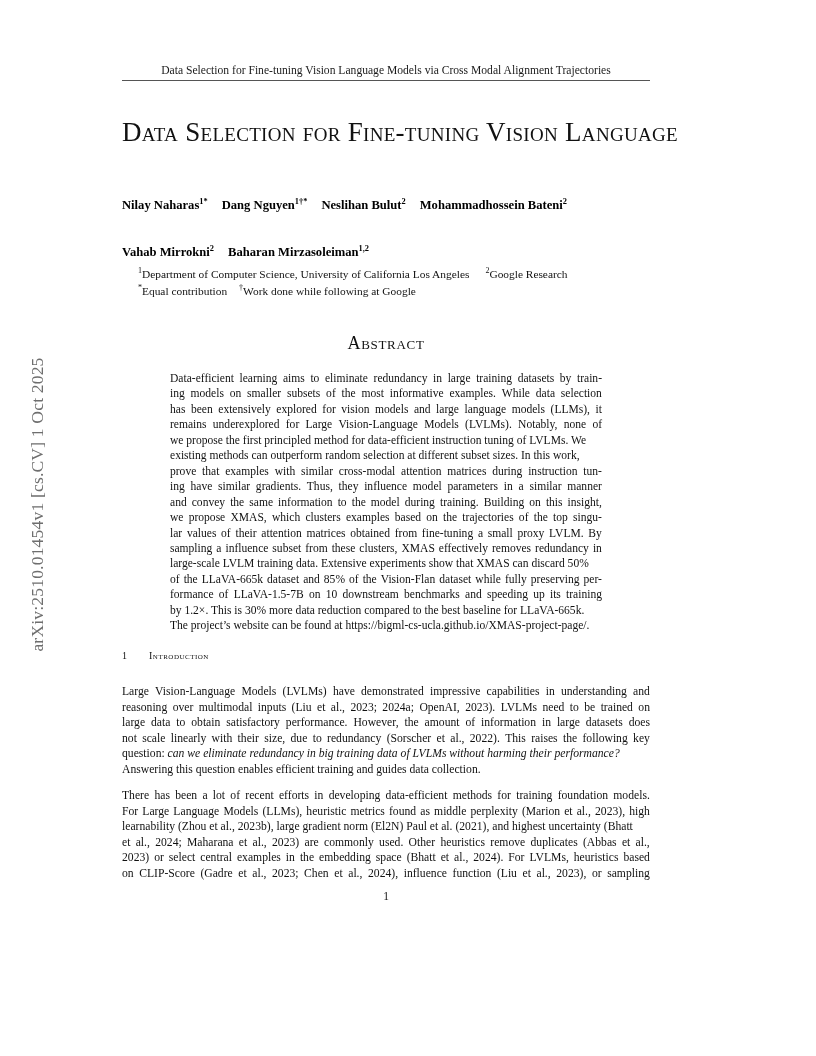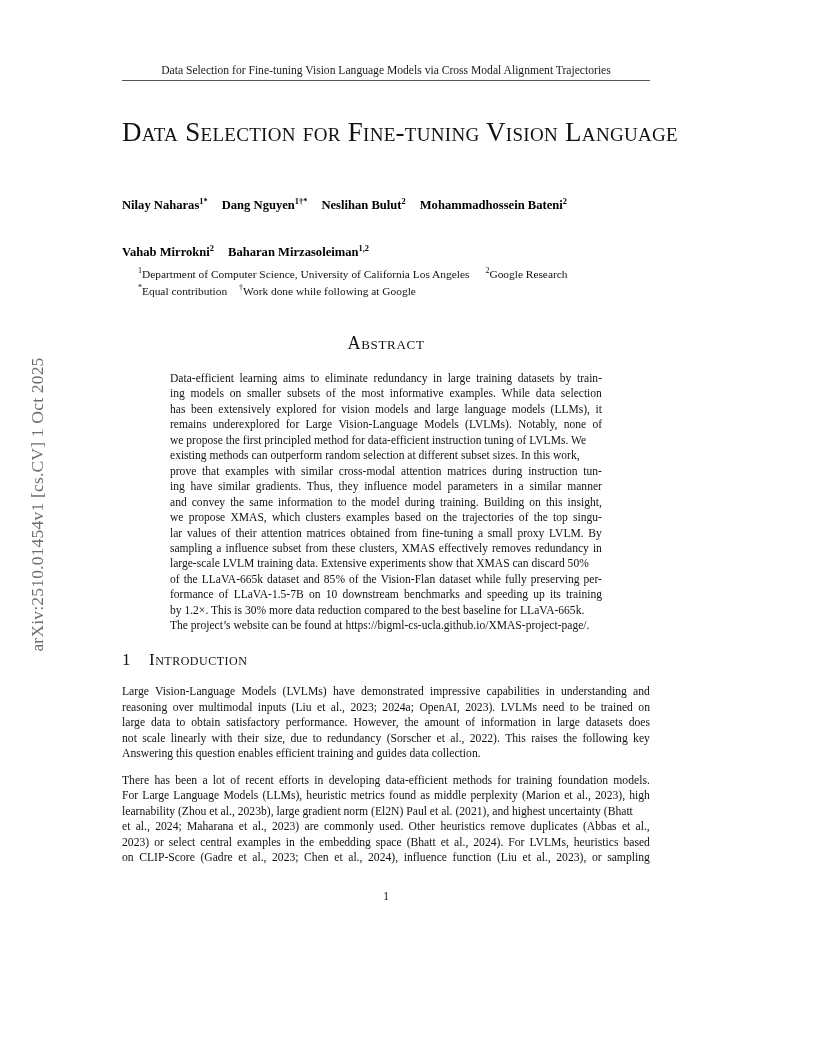--- a/index.html
+++ b/index.html
@@ -141,21 +141,21 @@
     justify-content: space-between;
   }
   #abstract-body .ab-line.just > span { white-space: pre; }
 
   
   #sec1 {
     position: absolute;
     top: 650px;
     left: 0;
     width: 528px;
-    font-size: 17px;
+    font-size: 10px;
     color: #111;
   }
   #sec1 .secnum { display: inline-block; width: 27px; font-variant: normal; }
   #sec1 .sectitle { font-variant: small-caps; letter-spacing: 0.5px; }
 
   
   #body-block {
     position: absolute;
     top: 684px;
     left: 0;
@@ -465,20 +465,21 @@
         <span>(Sorscher</span>
         <span>et</span>
         <span>al.,</span>
         <span>2022).</span>
         <span>This</span>
         <span>raises</span>
         <span>the</span>
         <span>following</span>
         <span>key</span>
       </div>
+      <div class="bd-line"><span>question: </span><span class="it">can we eliminate redundancy in big training data of LVLMs without harming their performance?</span></div>
       <div class="bd-line">Answering this question enables efficient training and guides data collection.</div>
       <div class="para-gap"></div>
       <div class="bd-line just">
         <span>There</span>
         <span>has</span>
         <span>been</span>
         <span>a</span>
         <span>lot</span>
         <span>of</span>
         <span>recent</span>

